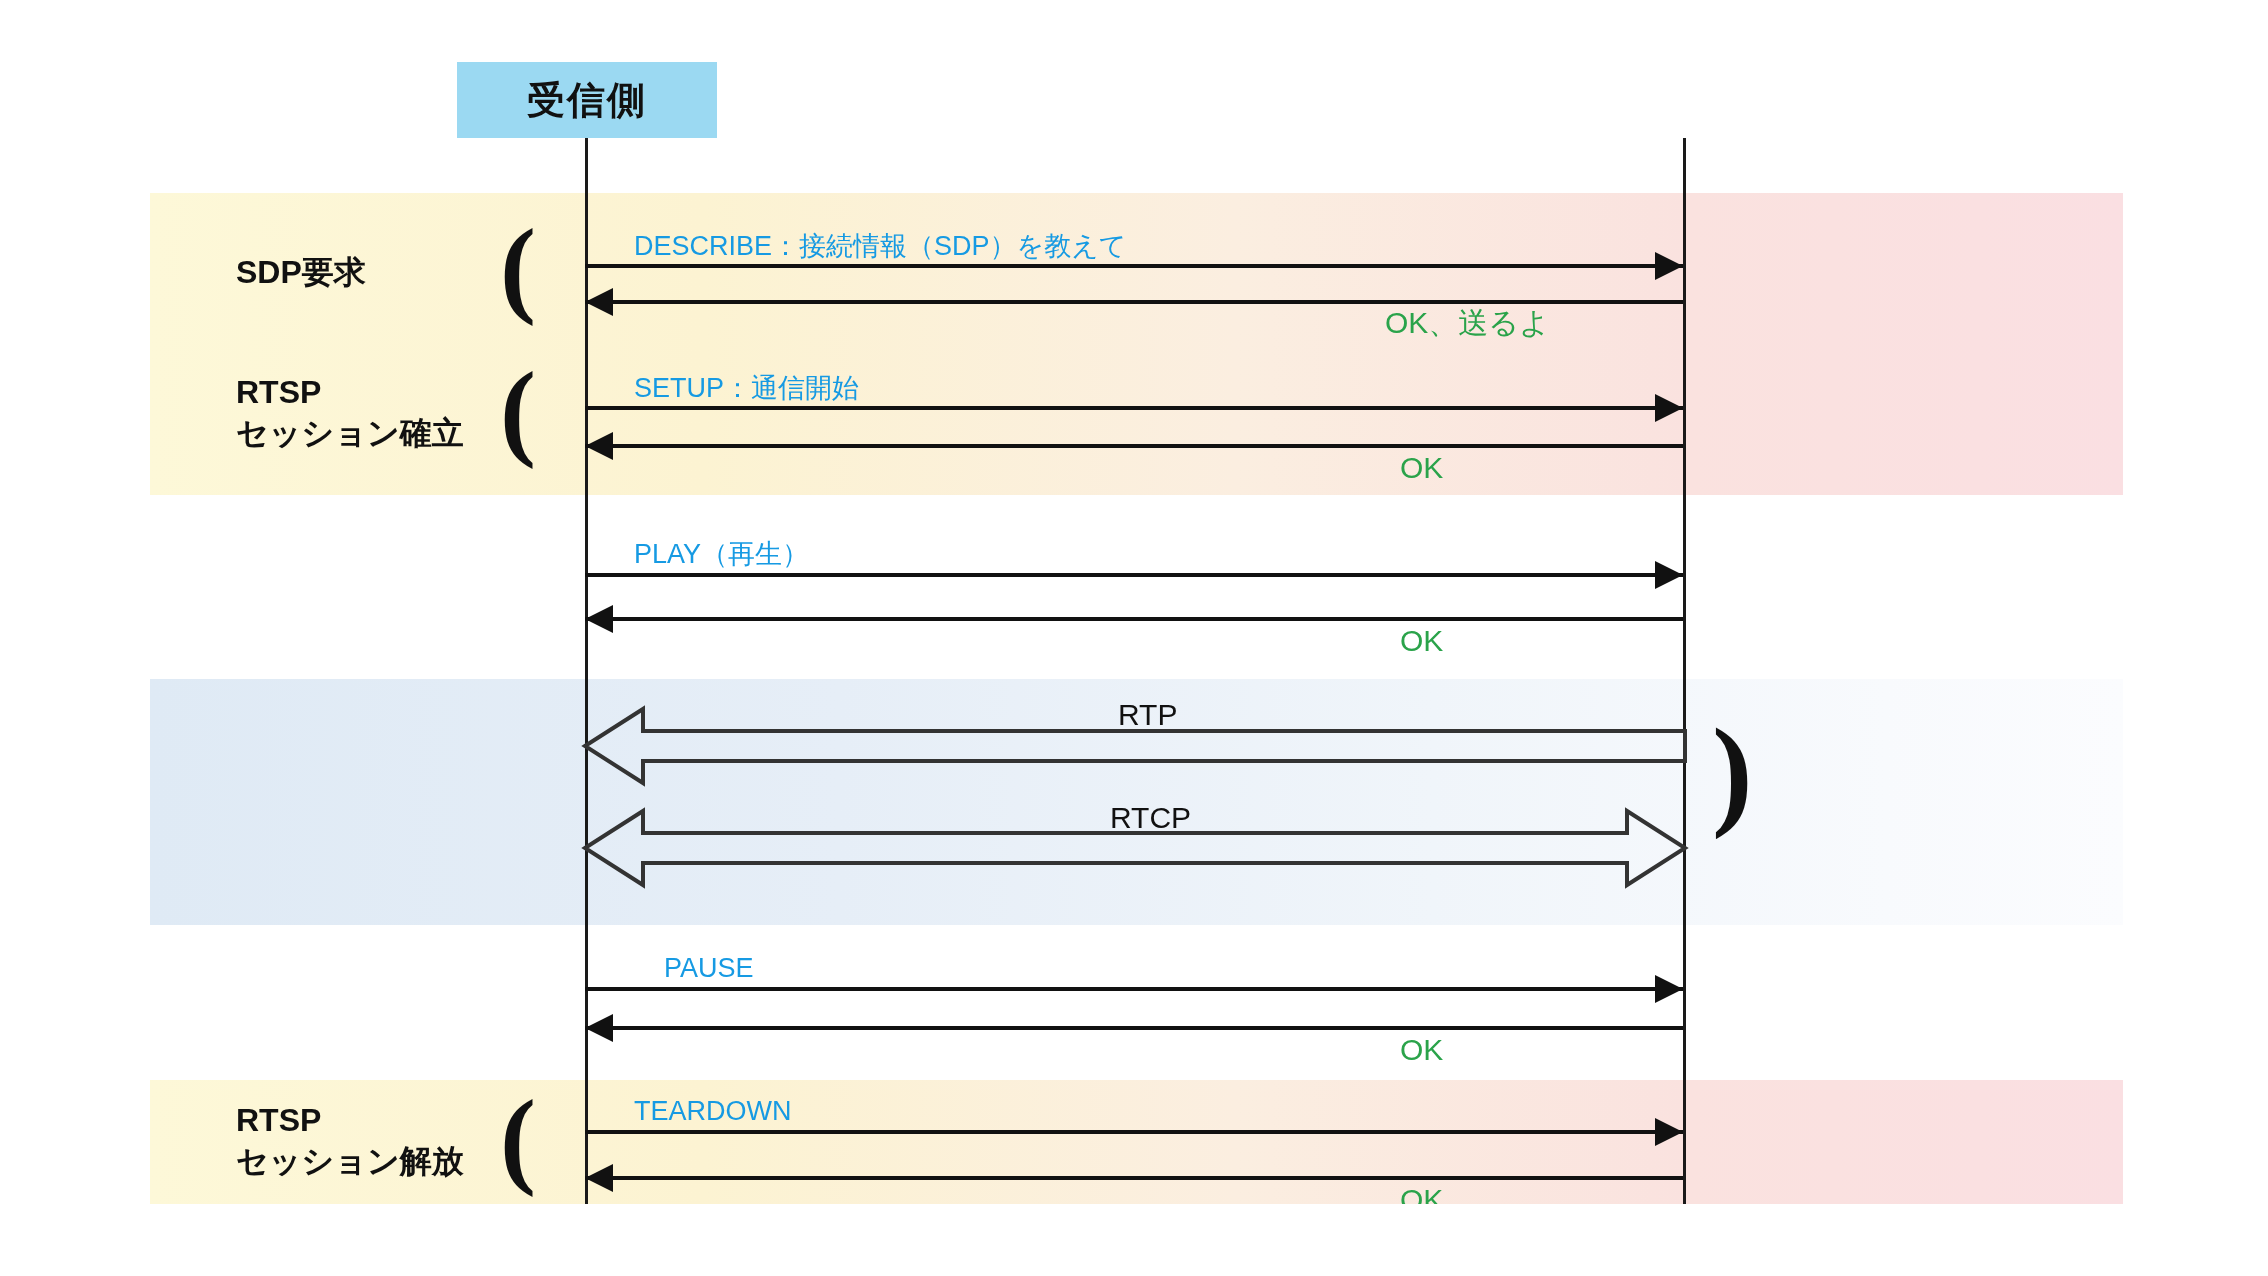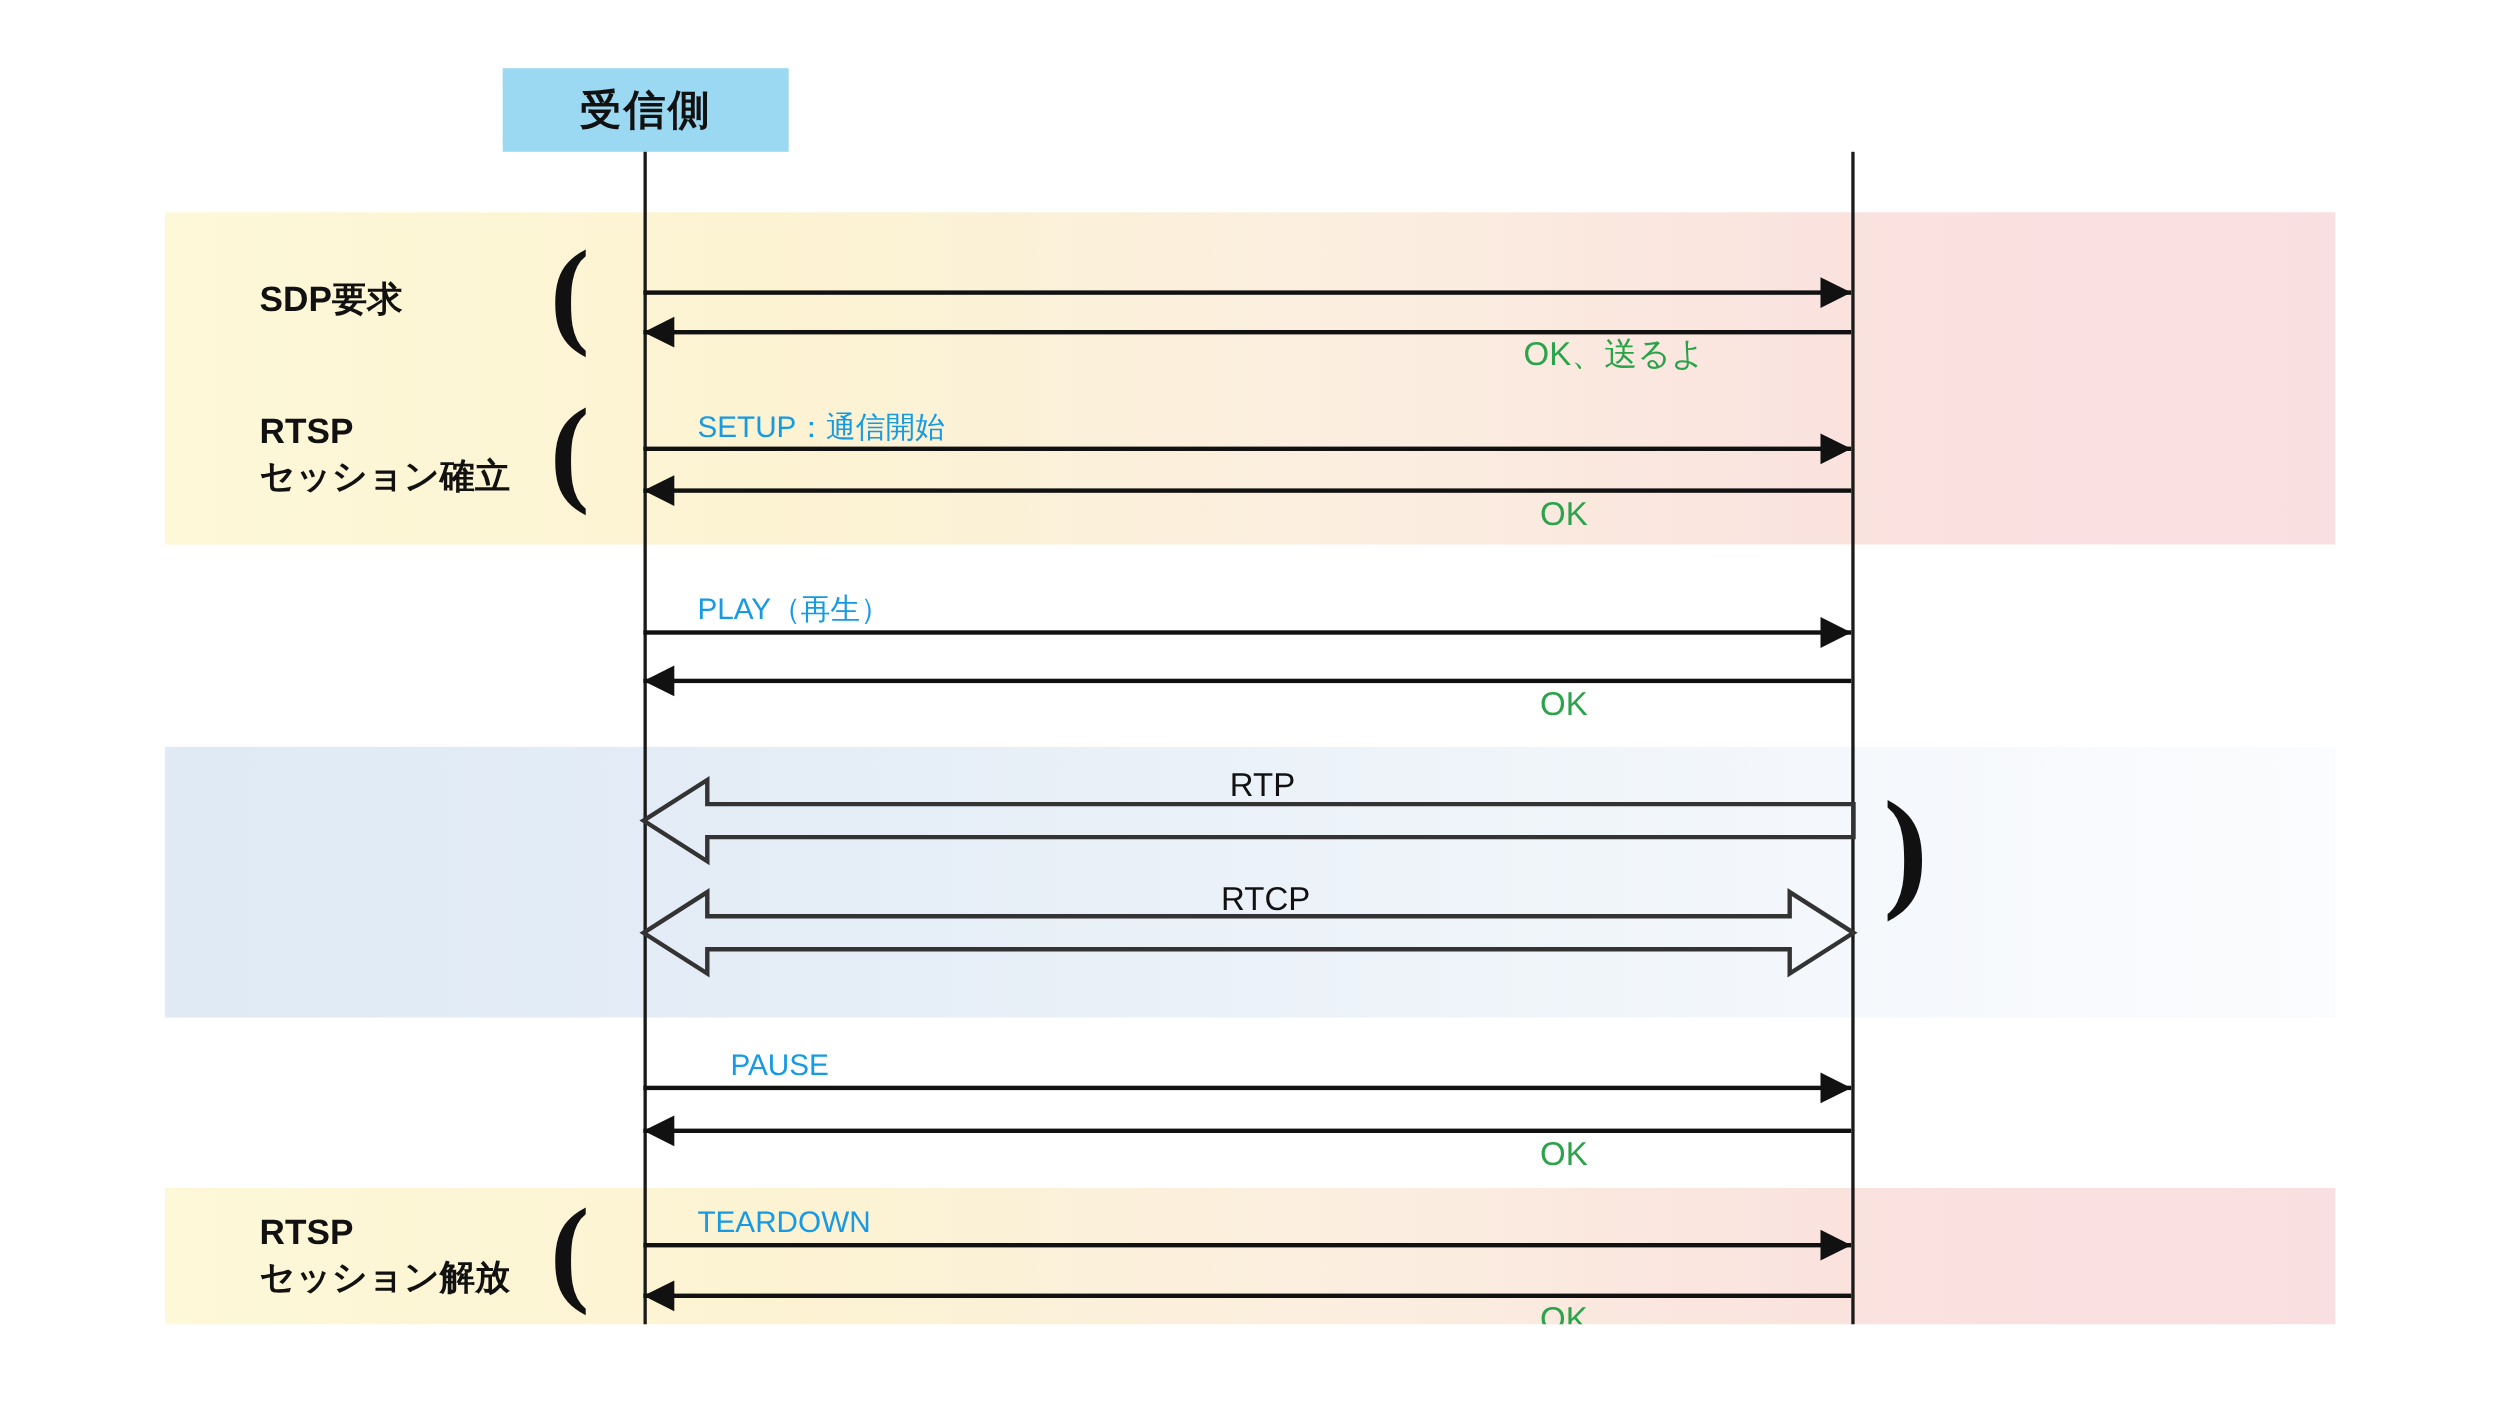--- a/index.html
+++ b/index.html
@@ -161,20 +161,21 @@
   <div class="phase-label" style="left:236px;top:372px;">RTSP
 セッション確立</div>
   <div class="brace" style="left:500px;top:356px;">(</div>
 
   <div class="phase-label" style="left:236px;top:1100px;">RTSP
 セッション解放</div>
   <div class="brace" style="left:500px;top:1084px;">(</div>
 
   <div class="brace brace-right" style="left:1712px;top:711px;">)</div>
 
+  <div class="msg-label req" style="left:634px;top:233px;">DESCRIBE：接続情報（SDP）を教えて</div>
   <div class="msg-line" style="left:585px;top:264px;width:1098px;"></div>
   <div class="arrow-head right" style="left:1655px;top:252px;"></div>
 
   <div class="msg-label res" style="left:1385px;top:308px;">OK、送るよ</div>
   <div class="msg-line" style="left:585px;top:300px;width:1098px;"></div>
   <div class="arrow-head left" style="left:585px;top:288px;"></div>
 
   <div class="msg-label req" style="left:634px;top:375px;">SETUP：通信開始</div>
   <div class="msg-line" style="left:585px;top:406px;width:1098px;"></div>
   <div class="arrow-head right" style="left:1655px;top:394px;"></div>

